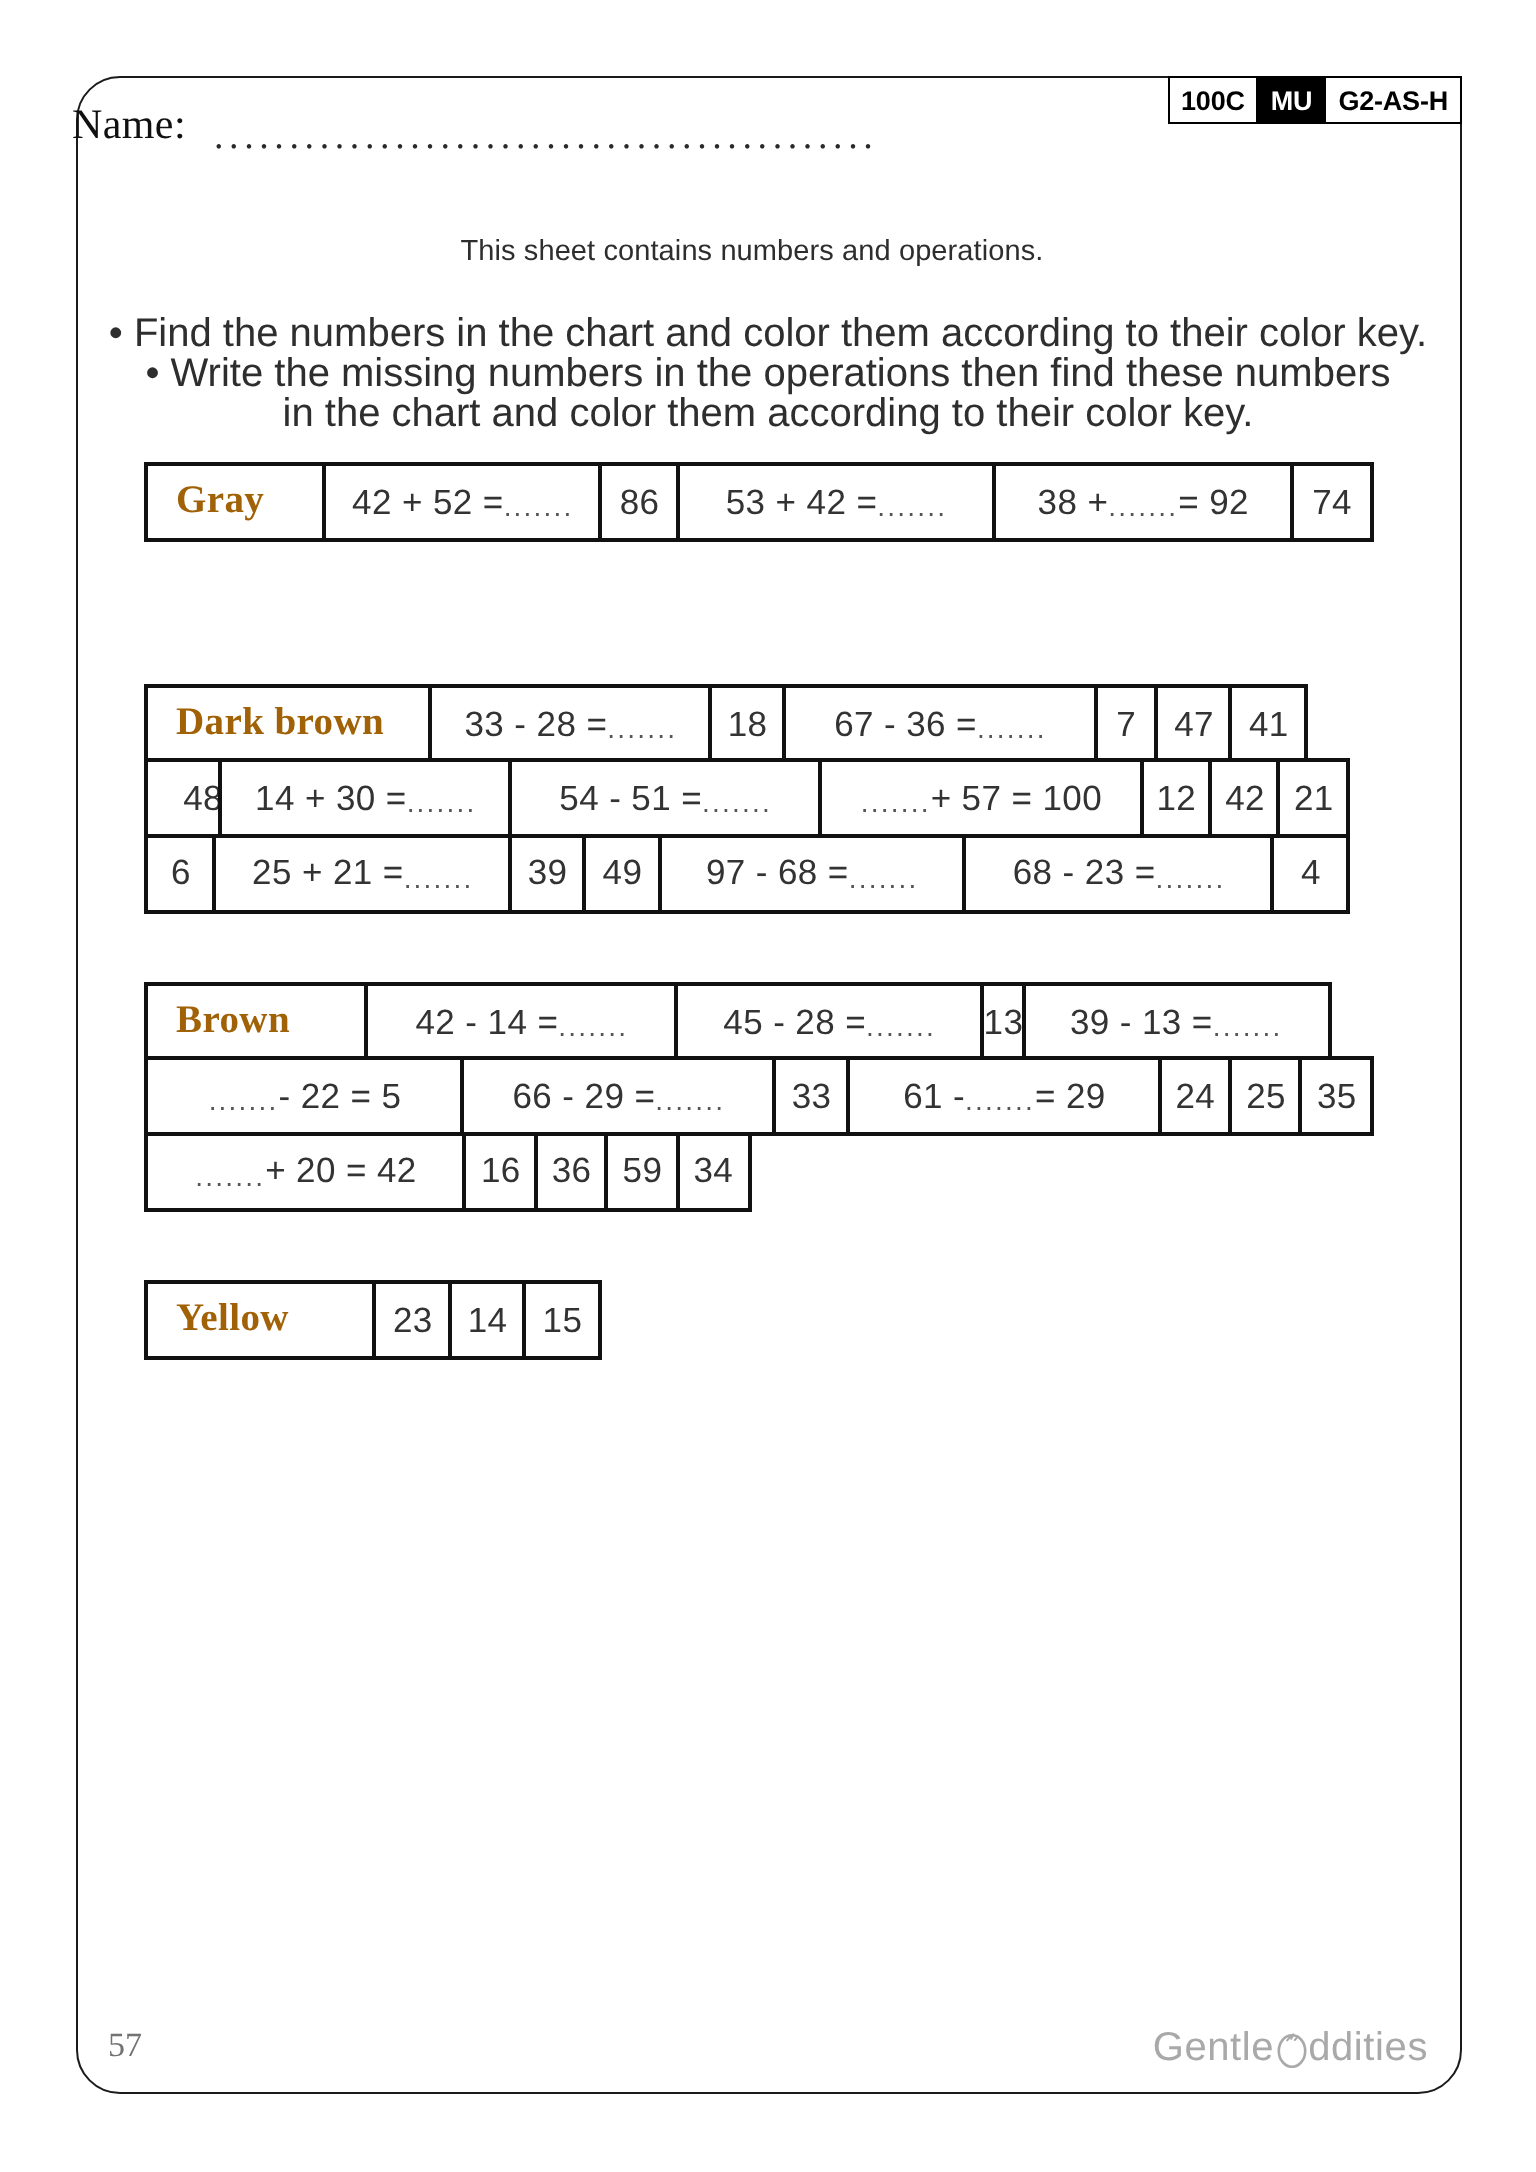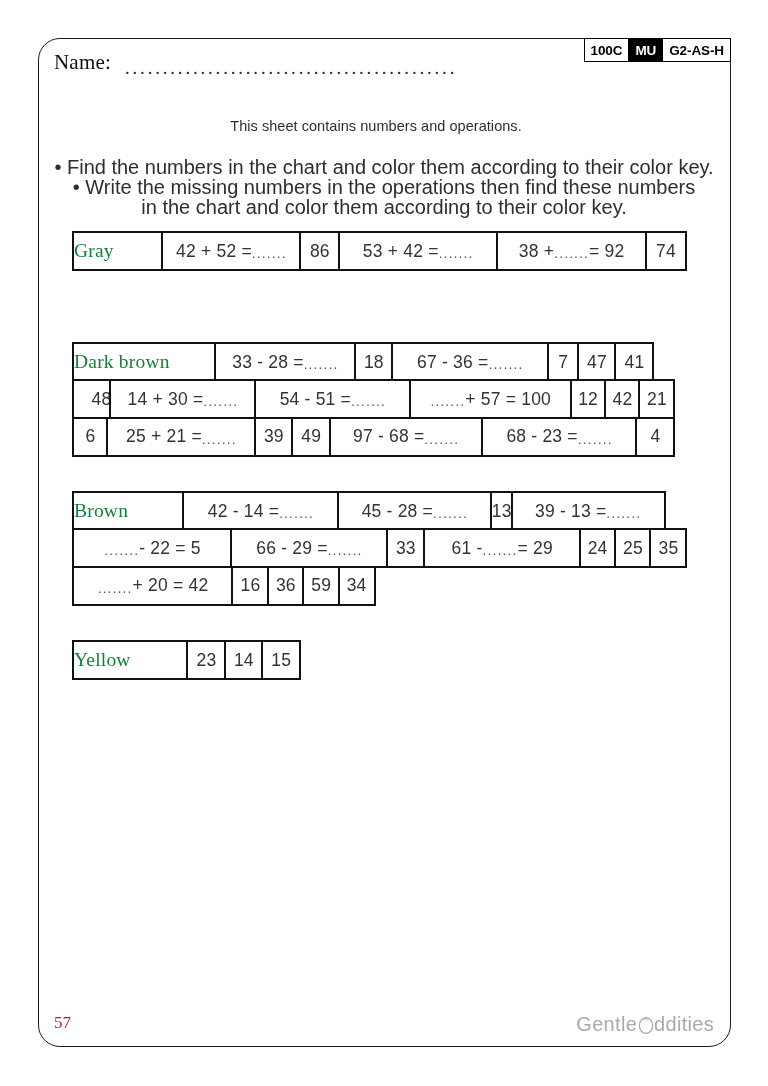--- a/index.html
+++ b/index.html
@@ -24,21 +24,21 @@
     width: 693px;
     height: 1009px;
     border: 1.6px solid #1b1b1b;
     border-radius: 22px;
     box-sizing: border-box;
   }
 
   
   #name-row {
     position: absolute;
-    left: 54px;
+    left: 36px;
     top: 50px;
     display: flex;
     align-items: baseline;
   }
   #name-label {
     font-family: "Liberation Serif", serif;
     font-size: 21px;
     letter-spacing: .2px;
     color: #101010;
   }
@@ -123,41 +123,42 @@
     font-size: 17.5px;
     color: #333;
     margin-left: -2.6px;
     white-space: nowrap;
     letter-spacing: .2px;
   }
   .cell:first-child { margin-left: 0; }
 
   .cell.label {
     font-family: "Liberation Serif", serif;
-    font-weight: normal;
+    font-weight: bold;
     font-size: 19.5px;
-    color: #15803d;
+    color: #a16207;
     justify-content: flex-start;
+    padding-left: 14px;
   }
   .cell .dots {
     letter-spacing: 1.1px;
     font-size: 14px;
     position: relative;
     top: 2px;
     color: #555;
   }
 
   
   #page-number {
     position: absolute;
     left: 54px;
     top: 1013px;
     font-family: "Liberation Serif", serif;
     font-size: 17px;
-    color: #be185d;
+    color: #737373;
   }
   #brand {
     position: absolute;
     right: 54px;
     top: 1013px;
     display: flex;
     align-items: center;
     color: #a9a9a9;
     font-size: 20px;
     letter-spacing: .3px;

